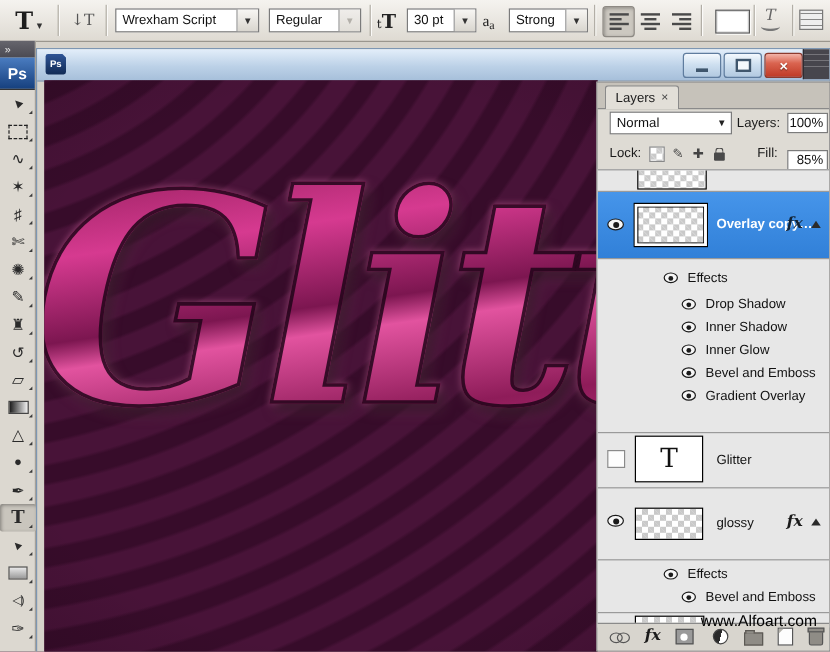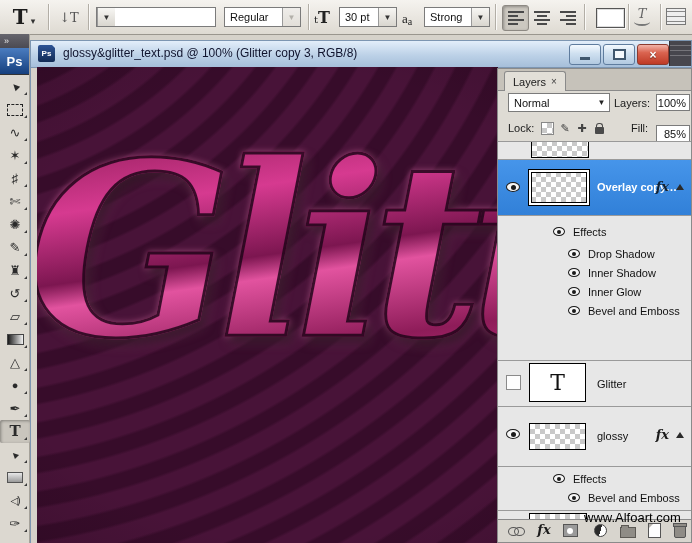--- a/index.html
+++ b/index.html
@@ -174,20 +174,21 @@
 
 <div id="options-bar" data-name="type-options-bar">
   <div class="ttool" data-name="type-tool-preset">
     <span class="bigT" data-name="type-tool-icon">T</span>
     <span class="dd" data-name="chevron-down-icon">▾</span>
   </div>
   <div class="osep" style="left:48px" data-name="separator"></div>
   <div class="orient" data-name="text-orientation-button">↓T</div>
   <div class="osep" style="left:88px" data-name="separator"></div>
   <div class="combo" id="combo-font" data-name="font-family-select">
+    <span class="txt" data-name="font-family-value">Wrexham Script</span>
     <span class="arr" data-name="chevron-down-icon">▼</span>
   </div>
   <div class="combo disabled" id="combo-style" data-name="font-style-select">
     <span class="txt" data-name="font-style-value">Regular</span>
     <span class="arr" data-name="chevron-down-icon">▼</span>
   </div>
   <div class="osep" style="left:308px" data-name="separator"></div>
   <div class="size-ico" data-name="font-size-icon"><span class="s">t</span><span class="b">T</span></div>
   <div class="combo" id="combo-size" data-name="font-size-select">
     <span class="txt" data-name="font-size-value">30 pt</span>
@@ -297,21 +298,20 @@
       </div>
       <div class="tool" data-name="eyedropper-tool">
         <span class="g" data-name="eyedropper-tool-icon">✑</span>
       </div>
     </div>
 </div>
 
 <div id="doc-window" data-name="document-window">
   <div id="titlebar" data-name="document-titlebar">
     <span id="doc-icon" data-name="psd-file-icon">Ps</span>
-    <span id="title-text" data-name="document-title">glossy&amp;glitter_text.psd @ 100% (Glitter copy 3, RGB/8)</span>
     <span class="wbtn" id="btn-min" data-name="minimize-button">
         <span class="minbar" data-name="minimize-icon"></span>
       </span>
     <span class="wbtn" id="btn-restore" data-name="restore-button">
         <span class="restbox" data-name="restore-icon"></span>
       </span>
     <span class="wbtn" id="btn-close" data-name="close-button">
         <span class="x" data-name="close-icon">×</span>
       </span>
     <span id="dock-grip" data-name="dock-grip"></span>
@@ -375,20 +375,24 @@
       <span class="tx" data-name="effect-label">Drop Shadow</span>
     </div>
     <div class="fxrow" style="top:141px" data-name="effect-row-inner-glow">
       <span class="eye sm" data-name="visibility-eye-icon"></span>
       <span class="tx" data-name="effect-label">Inner Glow</span>
     </div>
     <div class="fxrow" style="top:160px" data-name="effect-row-bevel-emboss">
       <span class="eye sm" data-name="visibility-eye-icon"></span>
       <span class="tx" data-name="effect-label">Bevel and Emboss</span>
     </div>
+    <div class="fxrow" style="top:179px" data-name="effect-row-gradient-overlay">
+      <span class="eye sm" data-name="visibility-eye-icon"></span>
+      <span class="tx" data-name="effect-label">Gradient Overlay</span>
+    </div>
     <div class="lsep" style="top:218px" data-name="row-separator"></div>
 
     <div id="glitter-row" data-name="layer-row-glitter-text">
       <span id="glitter-chk" data-name="visibility-checkbox-empty"></span>
       <span class="thumb" id="glitter-thumb" data-name="text-layer-thumbnail">T</span>
       <span id="glitter-name" data-name="layer-name">Glitter</span>
     </div>
     <div class="lsep" style="top:264px" data-name="row-separator"></div>
 
     <div id="outline-row" data-name="layer-row-outline">

